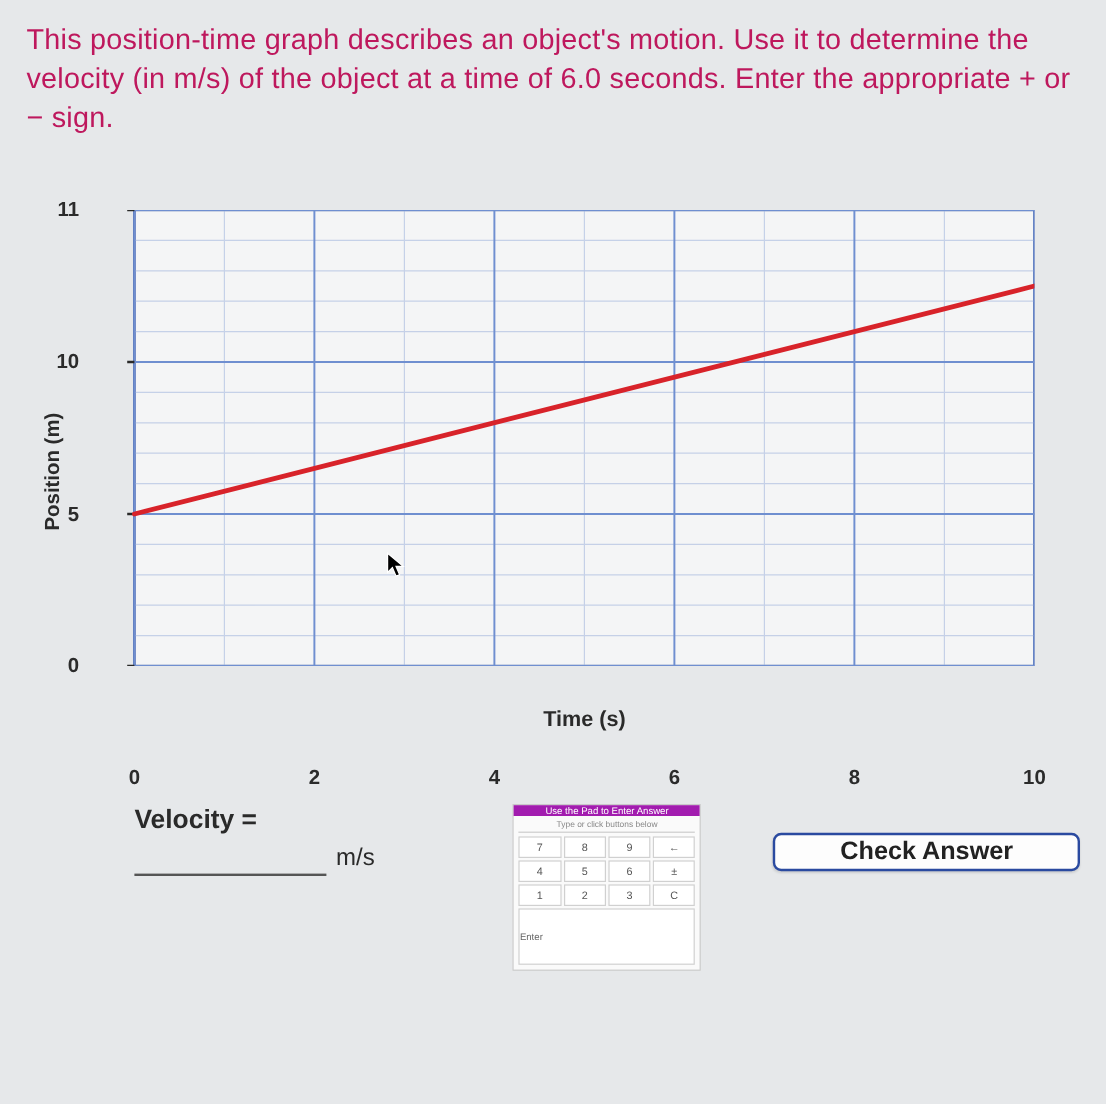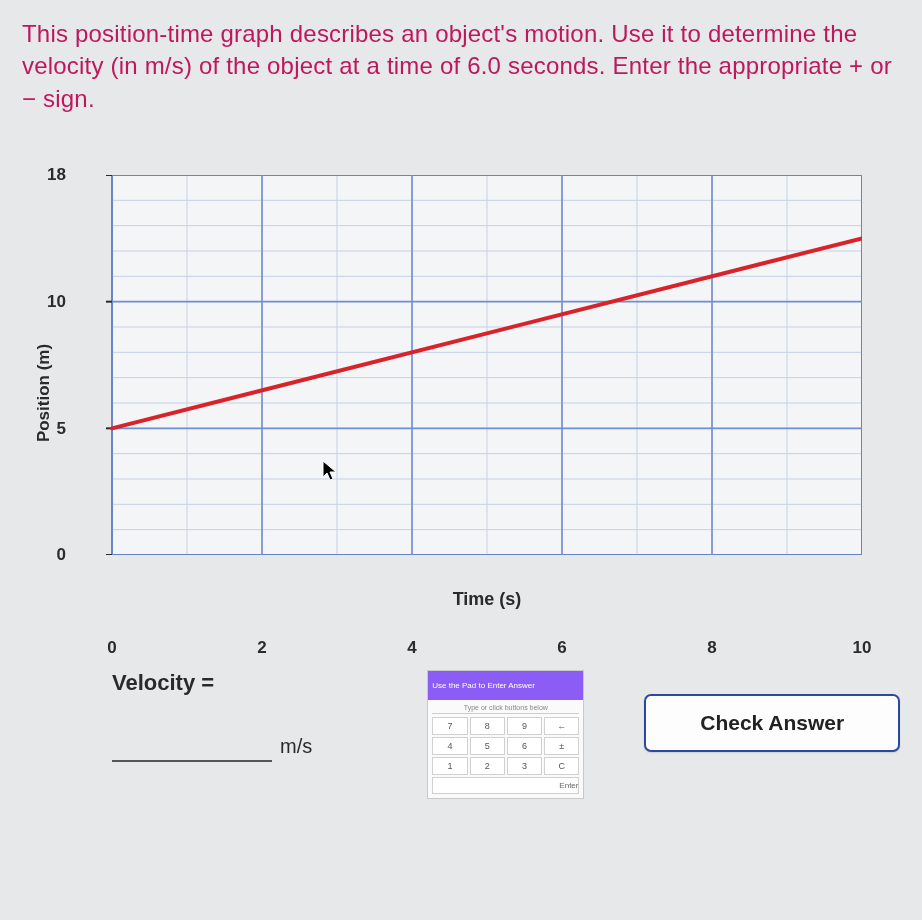--- a/index.html
+++ b/index.html
@@ -63,21 +63,21 @@
     align-items: flex-start;
     gap: 60px;
     margin-top: 60px;
     margin-left: 90px;
   }
   .answer-left { width: 260px; }
   .velocity-label {
     font-size: 22px;
     font-weight: bold;
     color: #2a2a2a;
-    margin-bottom: 38px;
+    margin-bottom: 6px;
   }
   .input-row {
     display: flex;
     align-items: baseline;
     gap: 8px;
   }
   .answer-input {
     width: 160px;
     height: 28px;
     border: none;
@@ -93,25 +93,26 @@
   }
   .keypad {
     width: 160px;
     border: 1px solid #c9c9c9;
     background: #fafafa;
     padding: 4px;
     font-size: 9px;
     color: #777;
   }
   .keypad-header {
-    background: #8b5cf6;
+    background: #a21caf;
     color: #fff;
     font-size: 8px;
-    padding: 10px 4px;
+    padding: 0 4px;
     margin: -4px -4px 4px -4px;
+    text-align: center;
     white-space: nowrap;
     overflow: hidden;
   }
   .keypad-sub {
     border-bottom: 1px solid #ccc;
     font-size: 7px;
     color: #888;
     text-align: center;
     padding-bottom: 2px;
     margin-bottom: 3px;
@@ -126,31 +127,31 @@
     background: #fff;
     text-align: center;
     padding: 3px 0;
     font-size: 9px;
     color: #555;
     cursor: pointer;
   }
   .keypad-enter {
     border: 1px solid #d0d0d0;
     background: #fff;
-    text-align: right;
+    text-align: left;
     font-size: 8px;
     color: #666;
     margin-top: 2px;
-    padding: 3px 0;
+    padding: 18px 0;
     cursor: pointer;
   }
   .check-button {
     margin-top: 24px;
     width: 260px;
-    height: 58px;
+    height: 32px;
     background: #fdfdfd;
     border: 2px solid #2a4aa0;
     border-radius: 7px;
     font-size: 21px;
     font-weight: bold;
     color: #222;
     cursor: pointer;
     box-shadow: 0 1px 2px rgba(0,0,0,.12);
   }
 </style>
@@ -158,21 +159,21 @@
 <body>
 
 <div class="page">
 
   <div class="question">This position-time graph describes an object's motion. Use it to determine the velocity (in m/s) of the object at a time of 6.0 seconds. Enter the appropriate + or − sign.</div>
 
   <div class="chart-wrap" style="width:780px;">
     <div class="ylabel">Position (m)</div>
 
     <div class="y-tick-labels" style="height:380px;">
-      <div class="y-tick" style="top:0%;">18</div>
+      <div class="y-tick" style="top:0%;">11</div>
       <div class="y-tick" style="top:33.333%;">10</div>
       <div class="y-tick" style="top:66.666%;">5</div>
       <div class="y-tick" style="top:100%;">0</div>
     </div>
 
     <svg class="plot" width="780" height="380" viewBox="0 0 780 380">
 
       <rect x="30" y="0" width="750" height="380" fill="#f4f5f6" stroke="#2a4aa0" stroke-width="2"></rect>
 
       <g stroke="#9fb3dc" stroke-width="1" opacity="0.55">

